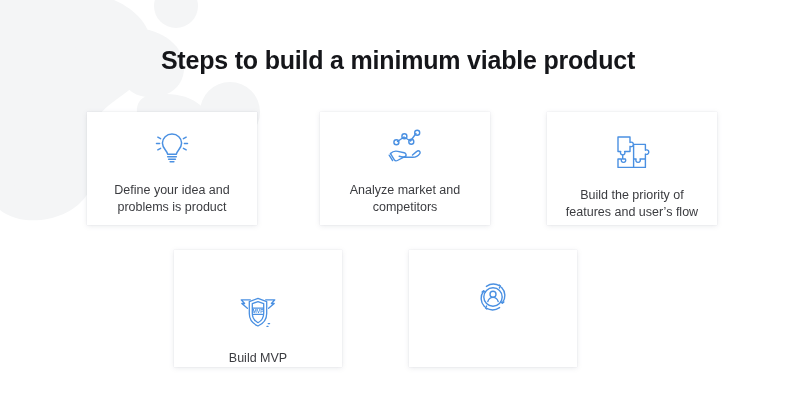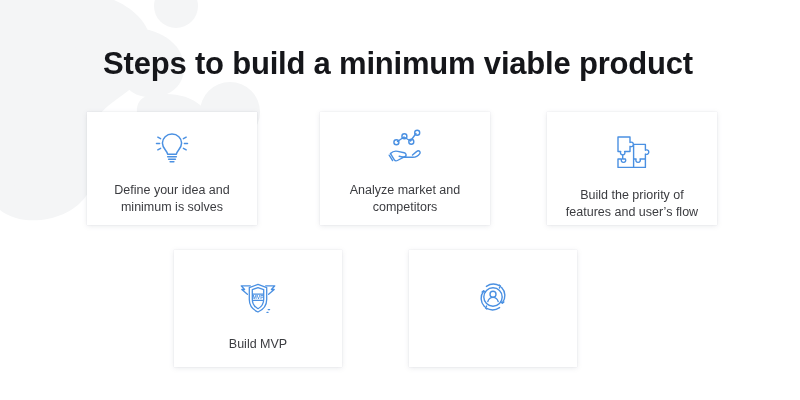--- a/index.html
+++ b/index.html
@@ -33,21 +33,21 @@
     z-index: 0;
   }
 
   
   .title {
     position: absolute;
     left: 0;
     top: 46px;
     width: 796px;
     text-align: center;
-    font-size: 31px;
+    font-size: 25px;
     font-weight: bold;
     color: #15161a;
     letter-spacing: -0.2px;
     z-index: 3;
   }
 
   
   .card {
     position: absolute;
     background: #ffffff;
@@ -79,21 +79,21 @@
 
   .c1 { left: 87px; }
   .c2 { left: 320px; }
   .c3 { left: 547px; justify-content: center; }
 
   
   .row2 { top: 250px; width: 168px; height: 117px; }
   .row2 .card-icon { margin-top: 26px; }
   .row2 .card-label { margin-top: 18px; }
 
-  .c4 { left: 174px; }
+  .c4 { left: 174px; justify-content: flex-end; }
   .c5 { left: 409px; }
 
   .accent { stroke: #4a90e2; fill: none; }
 </style>
 </head>
 <body>
 
 <div id="page">
 
   <svg class="bg-decor" viewBox="0 0 320 280">
@@ -124,21 +124,21 @@
                    C27.6,26.8 28.2,25.9 29.3,24.6 C31,22.6 32.6,20.4 32.6,17.1
                    C32.6,12.1 28.4,8 23,8 Z"></path>
           <path d="M18.7,30.8 L27.3,30.8"></path>
           <path d="M19.6,33.3 L26.4,33.3"></path>
           <path d="M21.1,35.8 L24.9,35.8"></path>
           <path d="M7.5,17.5 L10.6,17.5 M8.8,11.2 L11.6,12.6 M8.8,23.8 L11.6,22.4"></path>
           <path d="M38.5,17.5 L35.4,17.5 M37.2,11.2 L34.4,12.6 M37.2,23.8 L34.4,22.4"></path>
         </g>
       </svg>
     </span>
-    <span class="card-label">Define your idea and minimum is solves</span>
+    <span class="card-label">Define your idea and problems is product</span>
   </div>
 
   <div class="card row1 c2">
     <span class="card-icon">
       <svg width="46" height="42" viewBox="0 0 46 42">
         <g class="accent" stroke-width="1.4" stroke-linecap="round" stroke-linejoin="round">
 
           <path d="M15.5,15.5 L22,11 L28.5,15 L34,7.5"></path>
           <circle cx="14.4" cy="16.2" r="2.5"></circle>
           <circle cx="22.4" cy="10.2" r="2.5"></circle>

